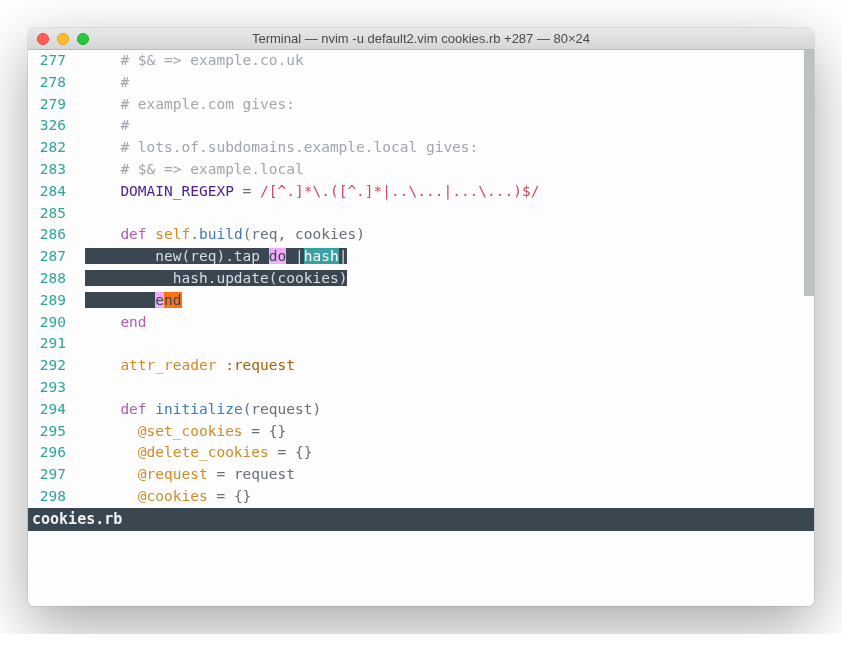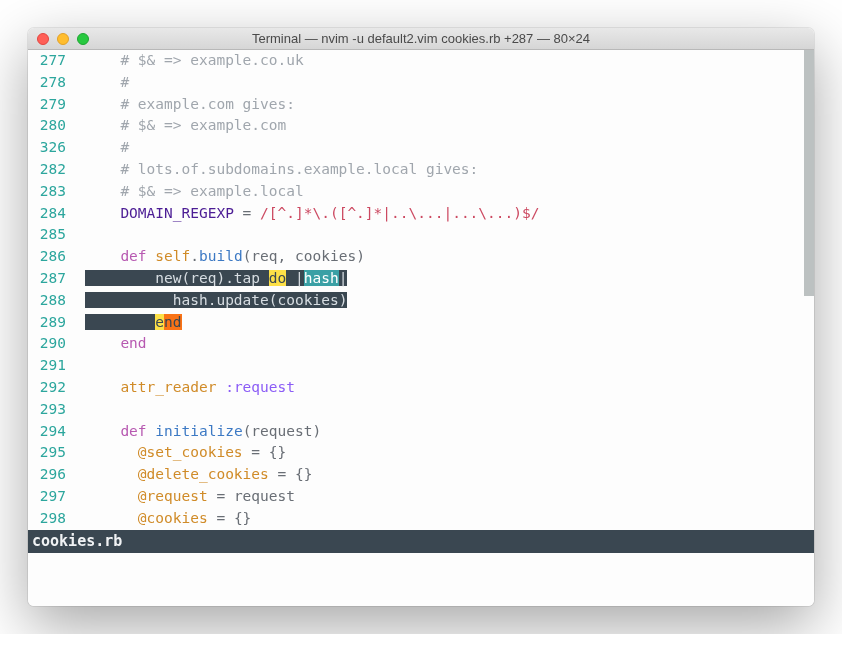--- a/index.html
+++ b/index.html
@@ -57,27 +57,27 @@
       padding-right: 2px;
       flex-shrink: 0;
     }
     .code { flex: 1; color: #696e75; position: relative; }
     .c-comment { color: #a0a6ad; }
     .c-const { color: #4c1d95; }
     .c-regex { color: #cc4961; }
     .c-def { color: #b759b1; }
     .c-self { color: #d08b28; }
     .c-method { color: #3c79c4; }
-    .c-sym { color: #8b5cf6; text-align: right; }
+    .c-sym { color: #a16207; text-align: right; }
     .c-ivar { color: #d08b28; }
     .sel {
       background: #3a4751;
       color: #d7dde2;
     }
-    .hl-orange { background: #fde047; color: #3a4751; }
+    .hl-orange { background: #f0abfc; color: #3a4751; }
     .hl-teal { background: #3aa0a5; color: #fff; }
     .sel-text { color: #d7dde2; }
     .statusline {
       background: #3a4751;
       color: #f0f2f4;
       font-weight: bold;
       padding: 1px 4px;
       font-size: 15px;
       line-height: 21px;
     }
@@ -102,21 +102,20 @@
     </div>
     <div class="title">Terminal — nvim -u default2.vim cookies.rb +287 — 80×24</div>
   </div>
 
   <div class="editor">
     <div class="scrollbar"></div>
 
     <div class="line"><span class="gutter">277</span><span class="code"><span class="c-comment">      # $&amp; =&gt; example.co.uk</span></span></div>
     <div class="line"><span class="gutter">278</span><span class="code"><span class="c-comment">      #</span></span></div>
     <div class="line"><span class="gutter">279</span><span class="code"><span class="c-comment">      # example.com gives:</span></span></div>
-    <div class="line"><span class="gutter">280</span><span class="code"><span class="c-comment">      # $&amp; =&gt; example.com</span></span></div>
     <div class="line"><span class="gutter">326</span><span class="code"><span class="c-comment">      #</span></span></div>
     <div class="line"><span class="gutter">282</span><span class="code"><span class="c-comment">      # lots.of.subdomains.example.local gives:</span></span></div>
     <div class="line"><span class="gutter">283</span><span class="code"><span class="c-comment">      # $&amp; =&gt; example.local</span></span></div>
     <div class="line"><span class="gutter">284</span><span class="code"><span>      </span><span class="c-const">DOMAIN_REGEXP</span><span> = </span><span class="c-regex">/[^.]*\.([^.]*|..\...|...\...)$/</span></span></div>
     <div class="line"><span class="gutter">285</span><span class="code"></span></div>
     <div class="line"><span class="gutter">286</span><span class="code"><span>      </span><span class="c-def">def</span><span> </span><span class="c-self">self</span><span>.</span><span class="c-method">build</span><span>(req, cookies)</span></span></div>
 
     <div class="line"><span class="gutter">287</span><span class="code"><span>  </span><span class="sel"><span class="sel-text">        new(req).tap </span><span class="hl-orange">do</span><span class="sel-text"> |</span><span class="hl-teal">hash</span><span class="sel-text">|</span></span></span></div>
 
     <div class="line"><span class="gutter">288</span><span class="code"><span>  </span><span class="sel"><span class="sel-text">          hash.update(cookies)</span></span></span></div>

